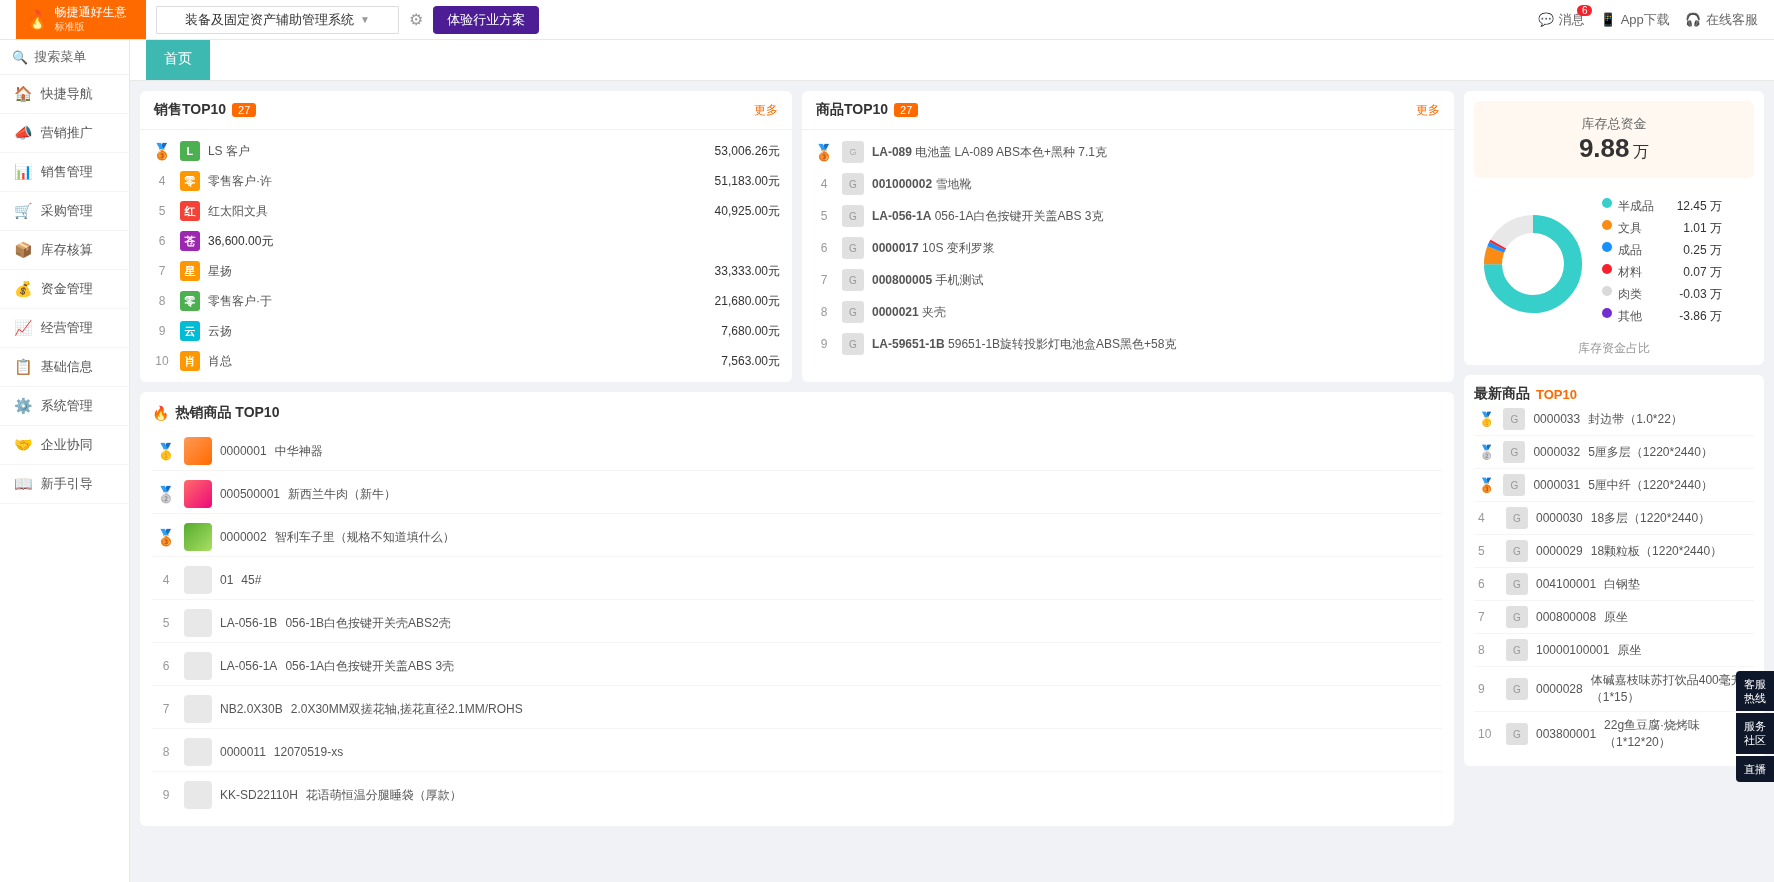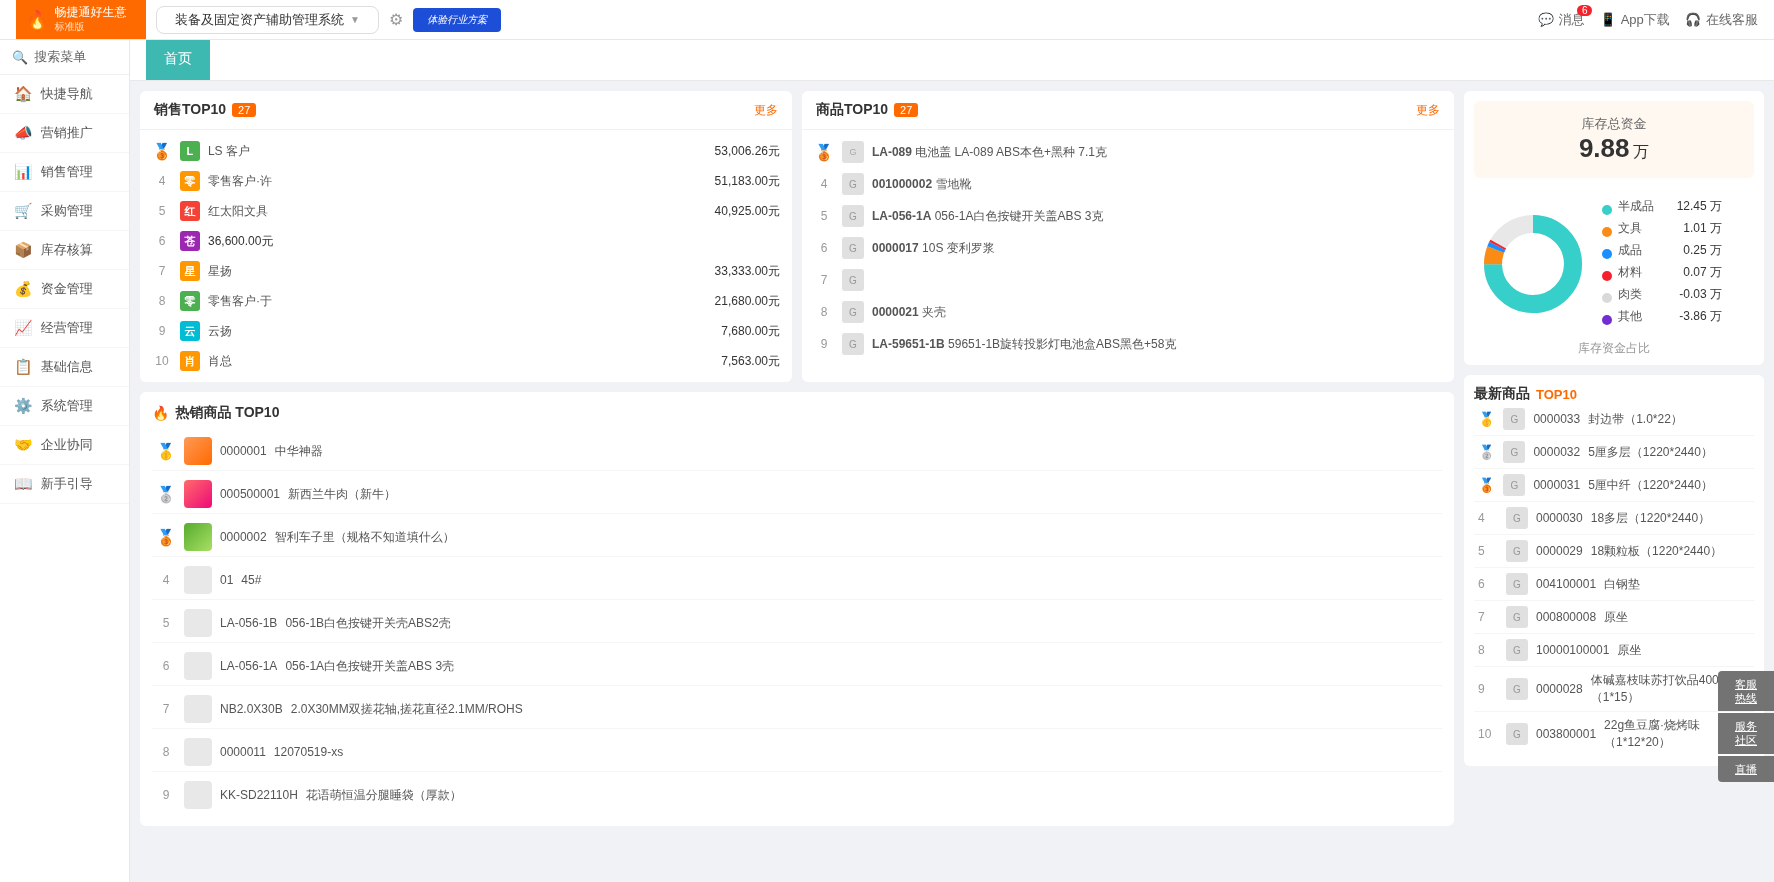--- a/index.html
+++ b/index.html
@@ -4,24 +4,24 @@
   <style>
     * { margin: 0; padding: 0; box-sizing: border-box; }
     body { font-family: 'Microsoft YaHei', sans-serif; font-size: 13px; background: #f0f2f5; display: flex; flex-direction: column; height: 882px; overflow: hidden; }
 
     
     .topbar { height: 40px; background: #fff; display: flex; align-items: center; padding: 0 16px; border-bottom: 1px solid #e8e8e8; gap: 10px; position: relative; z-index: 100; }
     .topbar-logo { display: flex; align-items: center; gap: 6px; width: 130px; background: #ff6a00; height: 100%; padding: 0 10px; }
     .topbar-logo-icon { color: #fff; font-size: 18px; }
     .topbar-logo-text { color: #fff; font-size: 12px; line-height: 1.3; }
     .topbar-logo-sub { font-size: 10px; color: #ffe0c0; }
-    .topbar-selector { display: flex; align-items: center; gap: 6px; border: 1px solid #ddd; padding: 4px 18px; border-radius: 8px; cursor: pointer; font-size: 13px; color: #333; }
+    .topbar-selector { display: flex; align-items: center; gap: 6px; border: 1px solid #ddd; padding: 4px 28px; border-radius: 1px; cursor: pointer; font-size: 13px; color: #333; }
     .topbar-selector .arrow { color: #999; font-size: 10px; }
     .topbar-gear { color: #999; cursor: pointer; font-size: 16px; }
-    .topbar-btn { background: #1d4ed8; color: #fff; border: none; border-radius: 4px; padding: 5px 14px; cursor: pointer; font-size: 10px; font-style: italic; }
+    .topbar-btn { background: #4c1d95; color: #fff; border: none; border-radius: 4px; padding: 5px 14px; cursor: pointer; font-size: 13px; }
     .topbar-right { margin-left: auto; display: flex; align-items: center; gap: 16px; color: #666; font-size: 13px; }
     .topbar-right-item { display: flex; align-items: center; gap: 4px; cursor: pointer; position: relative; }
     .badge { background: #f5222d; color: #fff; border-radius: 10px; font-size: 10px; padding: 0 5px; position: absolute; top: -6px; right: -8px; }
 
     
     .main-layout { display: flex; flex: 1; overflow: hidden; }
 
     
     .sidebar { width: 130px; background: #fff; border-right: 1px solid #e8e8e8; display: flex; flex-direction: column; overflow-y: auto; }
     .sidebar-search { padding: 8px 12px; border-bottom: 1px solid #f0f0f0; }
@@ -50,21 +50,21 @@
     .top10-item-amount { color: #333; font-weight: 500; }
     .inventory-total { text-align: center; padding: 14px; background: #fff8f0; margin: 10px; border-radius: 6px; }
     .inventory-total-label { font-size: 13px; color: #666; }
     .inventory-total-value { font-size: 26px; font-weight: bold; color: #333; }
     .inventory-total-unit { font-size: 16px; color: #333; }
 
     
     .donut-area { display: flex; align-items: center; padding: 10px 14px; gap: 14px; }
     .donut-svg { flex-shrink: 0; }
     .donut-legend { font-size: 12px; color: #555; }
-    .legend-item { display: flex; align-items: flex-end; gap: 6px; margin-bottom: 5px; justify-content: space-between; min-width: 120px; }
+    .legend-item { display: flex; align-items: flex-start; gap: 6px; margin-bottom: 5px; justify-content: space-between; min-width: 120px; }
     .legend-dot { width: 10px; height: 10px; border-radius: 50%; flex-shrink: 0; }
     .legend-label { flex: 1; }
     .legend-value { color: #333; font-weight: 500; }
     .donut-caption { text-align: center; font-size: 12px; color: #999; padding-bottom: 8px; }
     .section-title { font-size: 14px; font-weight: bold; color: #333; margin-bottom: 10px; display: flex; align-items: center; gap: 6px; }
     .hot-list { display: flex; flex-direction: column; gap: 4px; }
     .hot-item { display: flex; align-items: center; gap: 8px; padding: 5px 4px; font-size: 12px; color: #555; border-bottom: 1px solid #f5f5f5; }
     .hot-item:last-child { border-bottom: none; }
     .thumb-placeholder { width: 28px; height: 28px; border-radius: 4px; background: #f0f0f0; display: flex; align-items: center; justify-content: cover; flex-shrink: 0; overflow: hidden; }
     .thumb-img-orange { background: linear-gradient(135deg, #ff9a56, #ff6a00); }
@@ -72,21 +72,21 @@
     .thumb-img-green { background: linear-gradient(135deg, #56ab2f, #a8e063); }
     .thumb-img-default { background: #e8e8e8; }
 
     
     .new-products-card { background: #fff; border-radius: 6px; padding: 10px; }
     .new-product-item { display: flex; align-items: center; gap: 8px; padding: 5px 4px; font-size: 12px; color: #555; border-bottom: 1px solid #f5f5f5; }
     .new-product-item:last-child { border-bottom: none; }
 
     
     .float-service { position: fixed; right: 0; bottom: 100px; display: flex; flex-direction: column; gap: 2px; }
-    .float-btn { background: #737373; color: #fff; font-size: 11px; padding: 6px 6px; text-align: center; cursor: pointer; width: 56px; line-height: 1.3; text-decoration: underline; }
+    .float-btn { background: #0f172a; color: #fff; font-size: 11px; padding: 6px 6px; text-align: center; cursor: pointer; width: 38px; line-height: 1.3; }
     .float-btn:first-child { border-radius: 4px 0 0 0; }
     .float-btn:last-child { border-radius: 0 0 0 4px; }
 
     
     ::-webkit-scrollbar { width: 4px; height: 4px; }
     ::-webkit-scrollbar-thumb { background: #ccc; border-radius: 2px; }
   </style>
 </head>
 <body>
 
@@ -271,20 +271,21 @@
                 <span class="top10-item-name"><b>LA-056-1A</b> 056-1A白色按键开关盖ABS 3克</span>
               </div>
               <div class="top10-item">
                 <span style="color:#999;min-width:20px;text-align:center;">6</span>
                 <div class="product-avatar">G</div>
                 <span class="top10-item-name"><b>0000017</b> 10S 变利罗浆</span>
               </div>
               <div class="top10-item">
                 <span style="color:#999;min-width:20px;text-align:center;">7</span>
                 <div class="product-avatar">G</div>
+                <span class="top10-item-name"><b>000800005</b> 手机测试</span>
               </div>
               <div class="top10-item">
                 <span style="color:#999;min-width:20px;text-align:center;">8</span>
                 <div class="product-avatar">G</div>
                 <span class="top10-item-name"><b>0000021</b> 夹壳</span>
               </div>
               <div class="top10-item">
                 <span style="color:#999;min-width:20px;text-align:center;">9</span>
                 <div class="product-avatar">G</div>
                 <span class="top10-item-name"><b>LA-59651-1B</b> 59651-1B旋转投影灯电池盒ABS黑色+58克</span>

